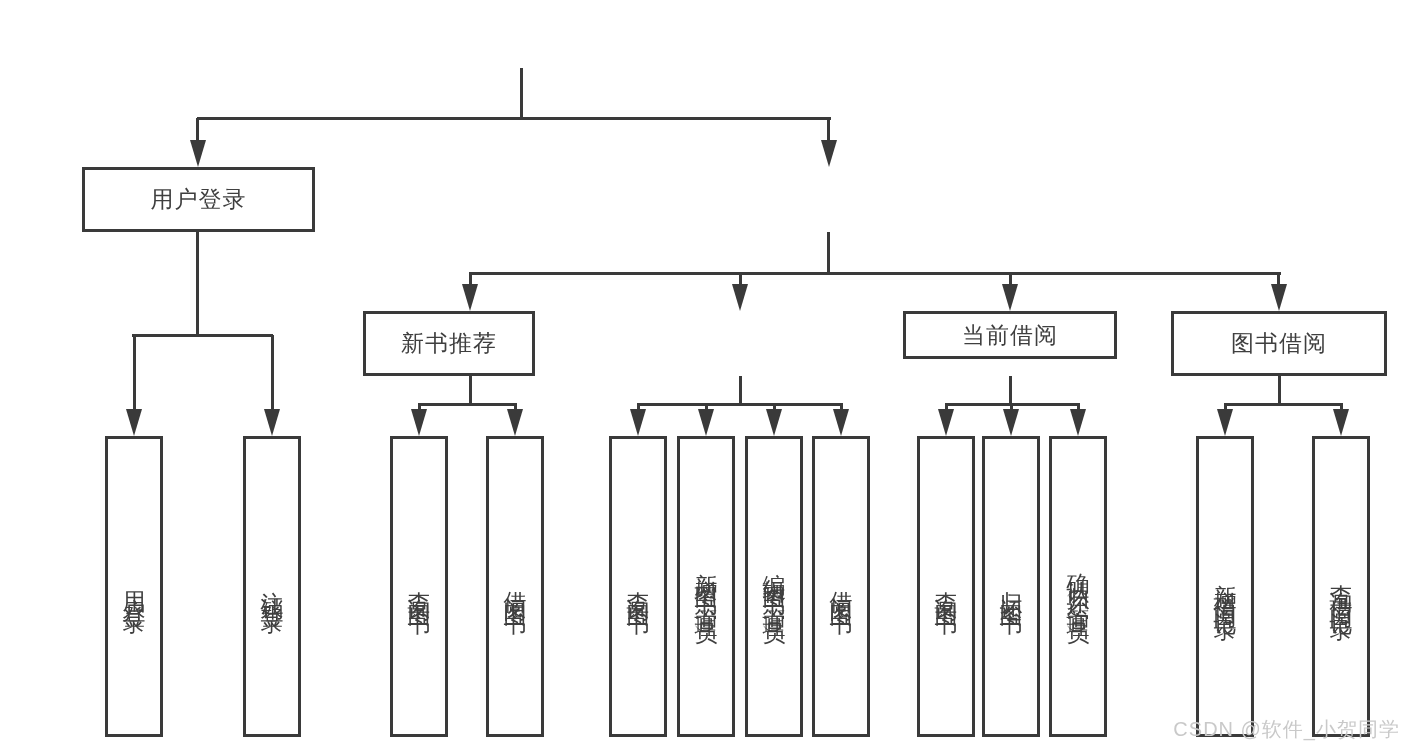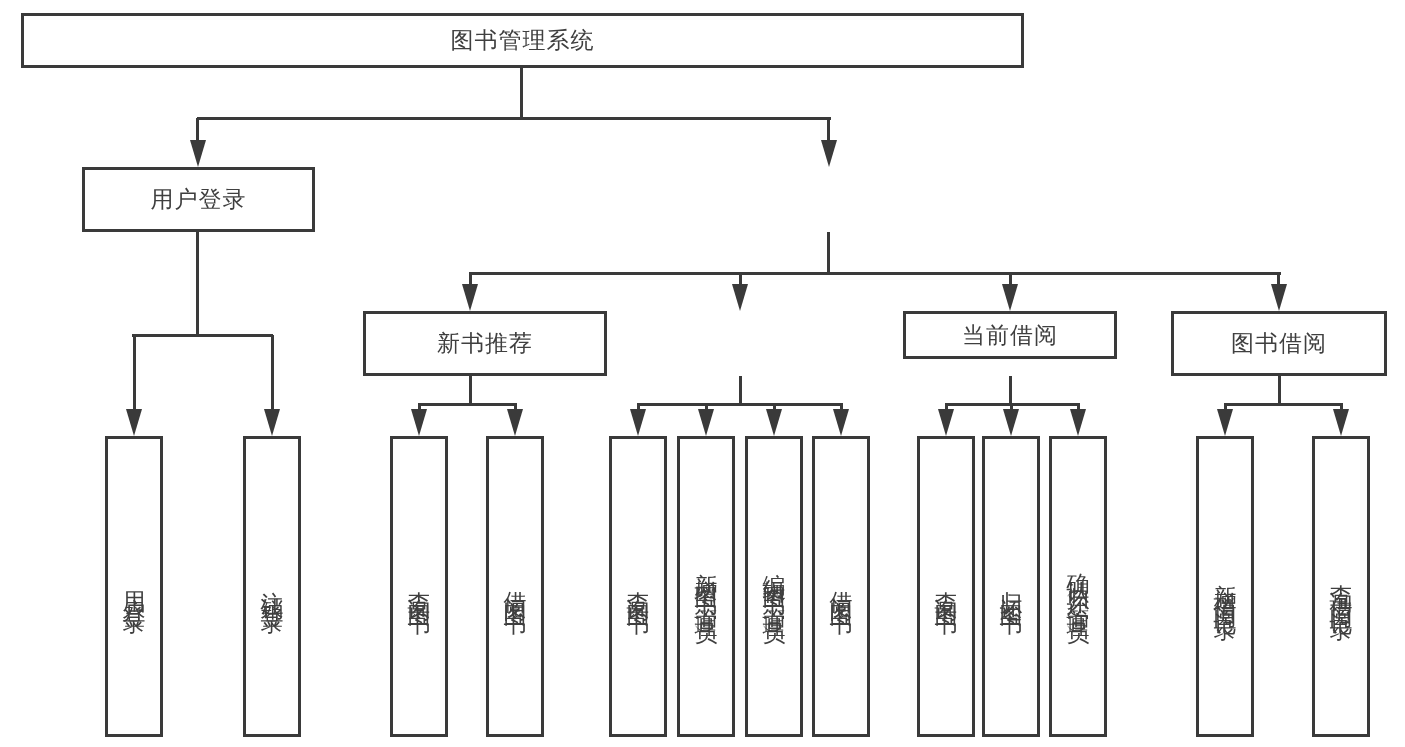--- a/index.html
+++ b/index.html
@@ -114,29 +114,26 @@
   <div class="arrow" style="left:1003px;top:409px"></div>
   <div class="arrow" style="left:1070px;top:409px"></div>
 
   <div class="line" style="left:1278px;top:376px;width:3px;height:28px"></div>
   <div class="line" style="left:1224px;top:403px;width:119px;height:3px"></div>
   <div class="line" style="left:1224px;top:404px;width:3px;height:6px"></div>
   <div class="line" style="left:1340px;top:404px;width:3px;height:6px"></div>
   <div class="arrow" style="left:1217px;top:409px"></div>
   <div class="arrow" style="left:1333px;top:409px"></div>
 
-  <div class="node" style="left:21px;top:13px;width:1003px;height:55px">
-    <span class="h-label">图书管理系统</span>
-  </div>
 
   <div class="node" style="left:82px;top:167px;width:233px;height:65px">
     <span class="h-label">用户登录</span>
   </div>
 
-  <div class="node" style="left:363px;top:311px;width:244px;height:65px">
+  <div class="node" style="left:363px;top:311px;width:172px;height:65px">
     <span class="h-label">新书推荐</span>
   </div>
   <div class="node" style="left:903px;top:311px;width:214px;height:48px">
     <span class="h-label">当前借阅</span>
   </div>
   <div class="node" style="left:1171px;top:311px;width:216px;height:65px">
     <span class="h-label">图书借阅</span>
   </div>
 
   <div class="node" style="left:105px;top:436px;width:58px;height:301px">
@@ -176,14 +173,15 @@
     <span class="v-label">确认归还（管理员）</span>
   </div>
 
   <div class="node" style="left:1196px;top:436px;width:58px;height:301px">
     <span class="v-label">新增借阅记录</span>
   </div>
   <div class="node" style="left:1312px;top:436px;width:58px;height:301px">
     <span class="v-label">查询借阅记录</span>
   </div>
 
+  <div class="watermark">CSDN @软件_小贺同学</div>
 
 </div>
 
 </body></html>

